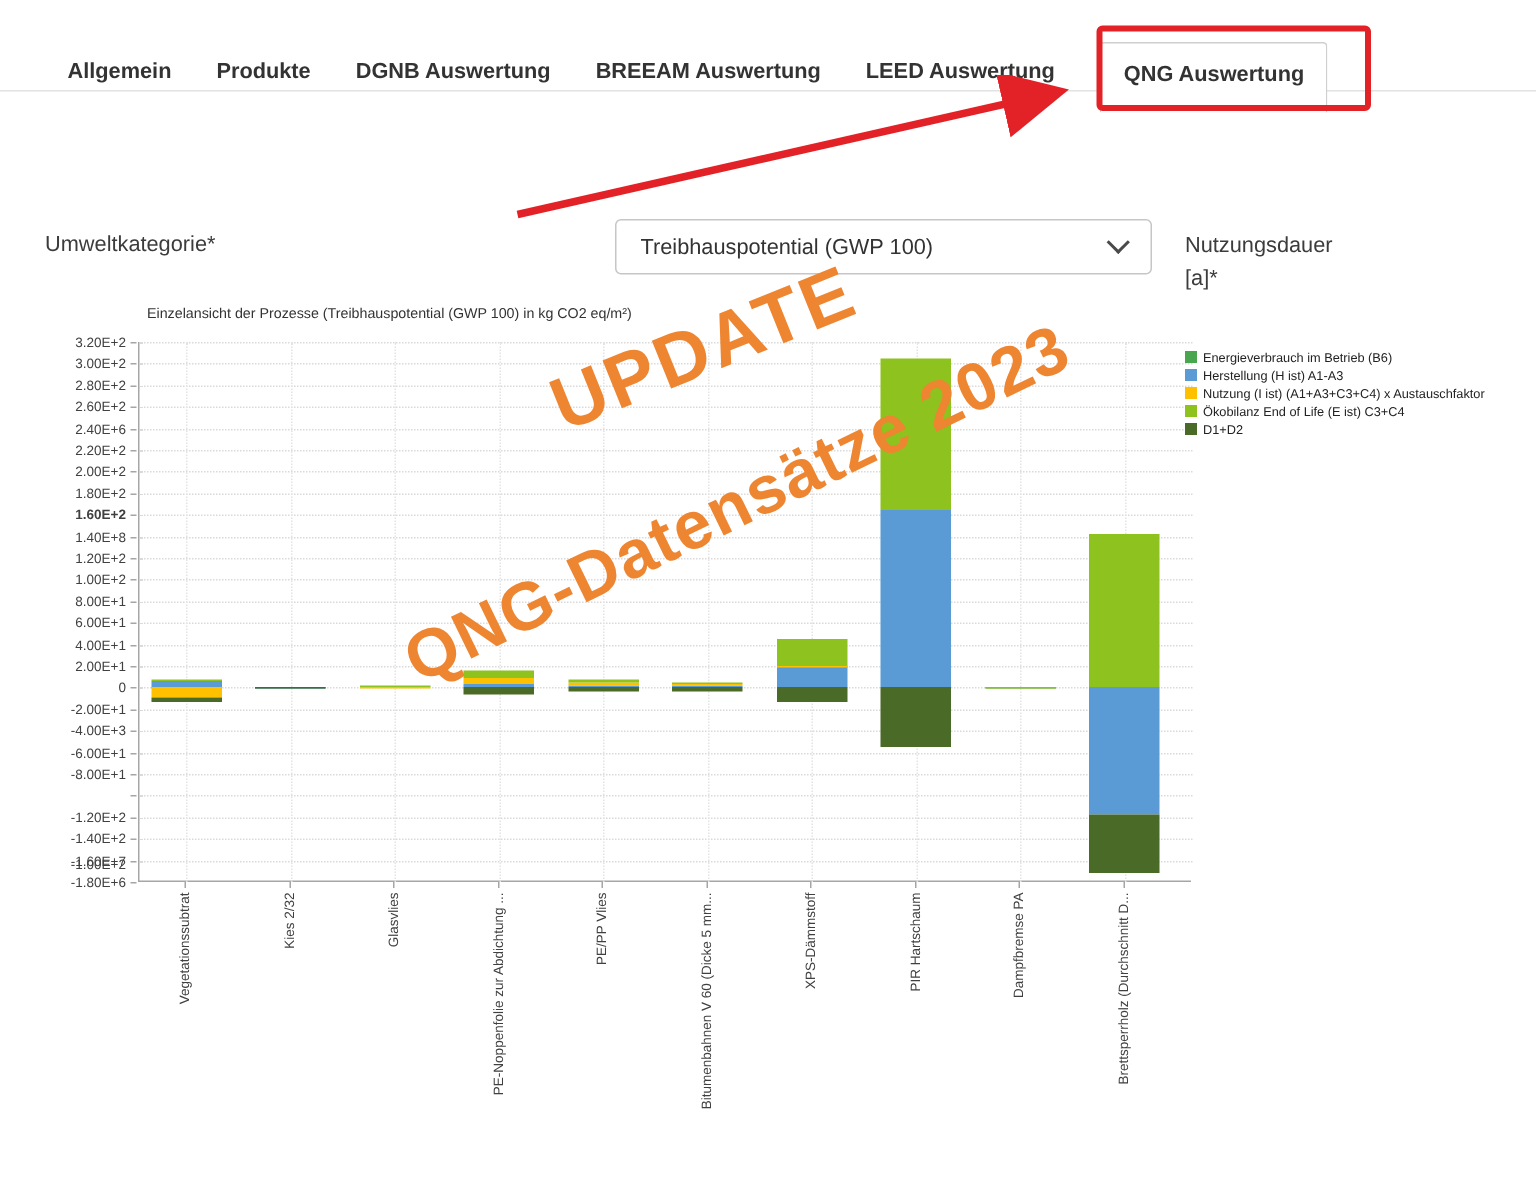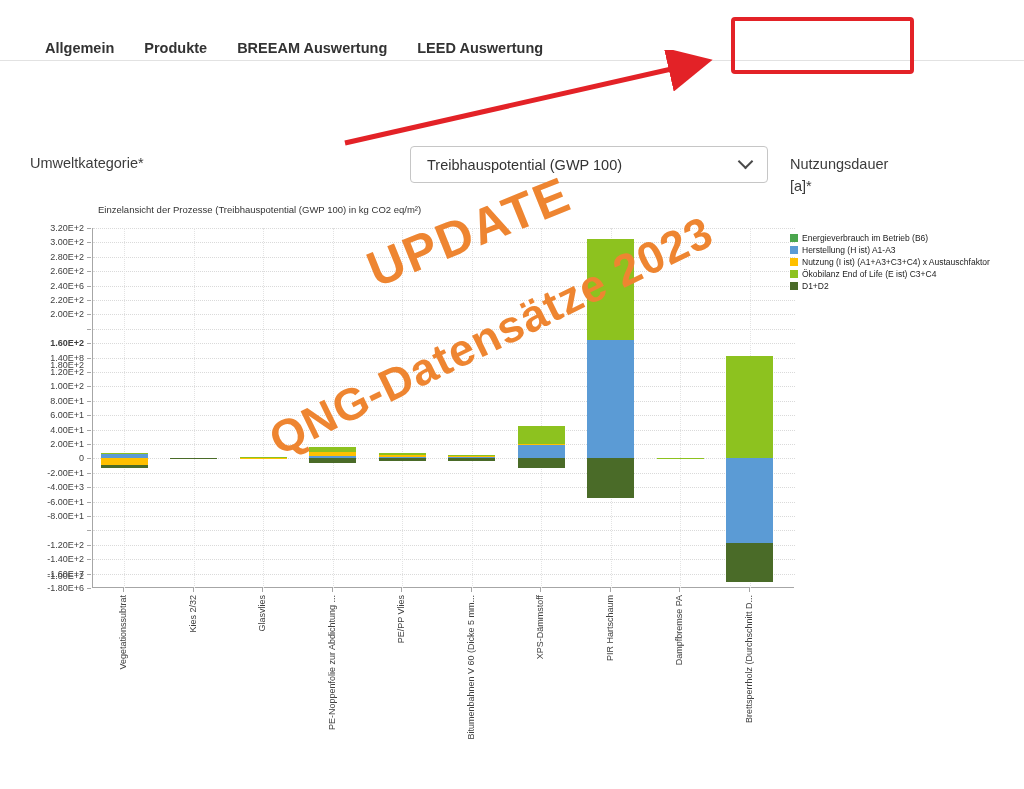--- a/index.html
+++ b/index.html
@@ -53,22 +53,24 @@
   .wm2 { position:absolute; left:248px; top:310px; font-size:45px; font-weight:600;
          color:#ee8531; transform:rotate(-26deg); transform-origin:center; z-index:6; letter-spacing:1px; }
 </style>
 </head>
 <body>
 
 <div class="tabline"></div>
 <div class="tabbar">
     <div class="tab">Allgemein</div>
     <div class="tab">Produkte</div>
+    <div class="tab">DGNB Auswertung</div>
     <div class="tab">BREEAM Auswertung</div>
     <div class="tab">LEED Auswertung</div>
+    <div class="tab active">QNG Auswertung</div>
   </div>
 
 <div class="red-box"></div>
 <svg class="arrow-svg" width="450" height="110">
   <defs>
     <marker id="ah" markerWidth="9" markerHeight="9" refX="6" refY="4.5" orient="auto">
       <path d="M0,0 L9,4.5 L0,9 Z" fill="#e32227"></path>
     </marker>
   </defs>
   <line x1="45" y1="93" x2="398" y2="13" stroke="#e32227" stroke-width="5" marker-end="url(#ah)"></line>
@@ -93,21 +95,21 @@
     <div class="ytick-label" style="left: 22px; top: 251.8px;">2.80E+2</div>
     <div class="ytick-mark" style="left: 87px; top: 256.8px;"></div>
     <div class="ytick-label" style="left: 22px; top: 266.2px;">2.60E+2</div>
     <div class="ytick-mark" style="left: 87px; top: 271.2px;"></div>
     <div class="ytick-label" style="left: 22px; top: 280.6px;">2.40E+6</div>
     <div class="ytick-mark" style="left: 87px; top: 285.6px;"></div>
     <div class="ytick-label" style="left: 22px; top: 295px;">2.20E+2</div>
     <div class="ytick-mark" style="left: 87px; top: 300px;"></div>
     <div class="ytick-label" style="left: 22px; top: 309.4px;">2.00E+2</div>
     <div class="ytick-mark" style="left: 87px; top: 314.4px;"></div>
-    <div class="ytick-label" style="left: 22px; top: 323.8px; margin-top: 36px;">1.80E+2</div>
+    <div class="ytick-label" style="left: 22px; top: 323.8px;">1.80E+2</div>
     <div class="ytick-mark" style="left: 87px; top: 328.8px;"></div>
     <div class="ytick-label" style="left: 22px; top: 338.2px; font-weight: bold;">1.60E+2</div>
     <div class="ytick-mark" style="left: 87px; top: 343.2px;"></div>
     <div class="ytick-label" style="left: 22px; top: 352.6px;">1.40E+8</div>
     <div class="ytick-mark" style="left: 87px; top: 357.6px;"></div>
     <div class="ytick-label" style="left: 22px; top: 367px;">1.20E+2</div>
     <div class="ytick-mark" style="left: 87px; top: 372px;"></div>
     <div class="ytick-label" style="left: 22px; top: 381.4px;">1.00E+2</div>
     <div class="ytick-mark" style="left: 87px; top: 386.4px;"></div>
     <div class="ytick-label" style="left: 22px; top: 395.8px;">8.00E+1</div>

